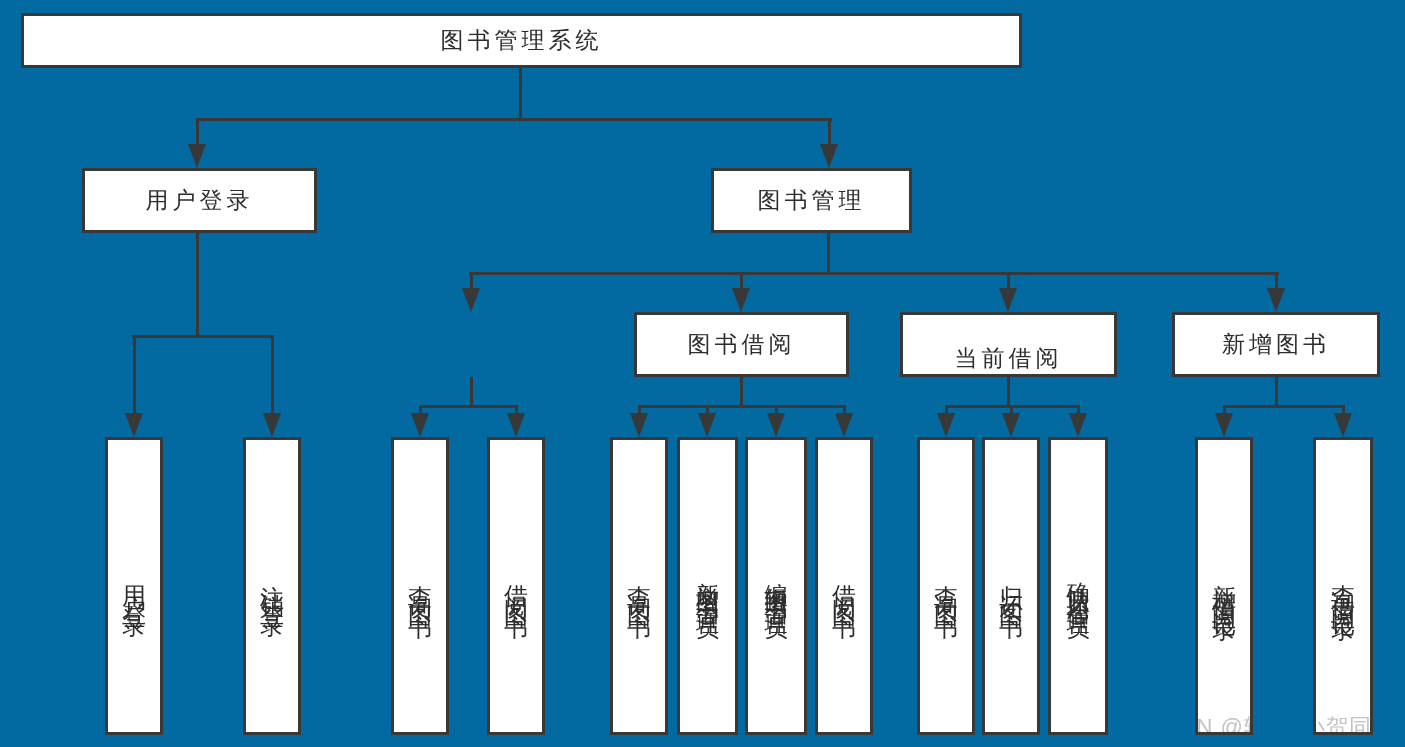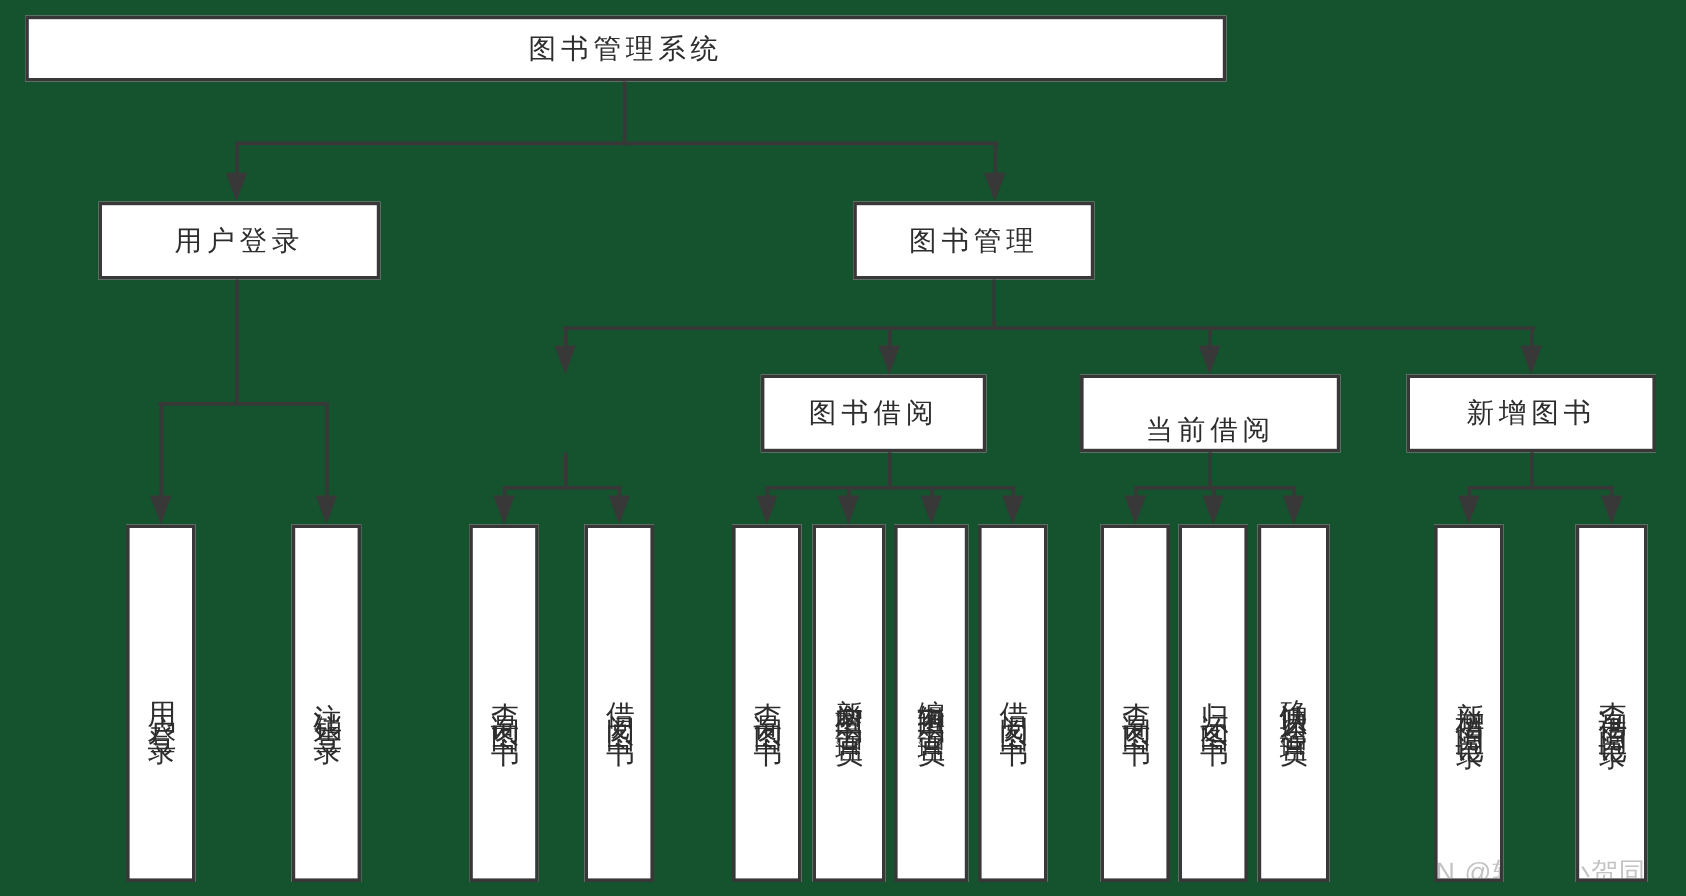--- a/index.html
+++ b/index.html
@@ -2,21 +2,21 @@
 <html><head>
 <meta charset="utf-8">
 <style>
   * { margin: 0; padding: 0; box-sizing: border-box; }
   html, body { background: #ffffff; }
   body { font-family: "Liberation Sans", "DejaVu Sans", sans-serif; }
   #stage {
     position: relative;
     width: 1405px;
     height: 747px;
-    background: #14532d;
+    background: #0369a1;
     overflow: hidden;
     color: #2d2d2d;
   }
   
   .node {
     position: absolute;
     background: #ffffff;
     border: 3px solid #383838;
     display: flex;
     align-items: center;
@@ -101,21 +101,21 @@
   <div class="hline" style="left:469px; top:272px; width:810px;"></div>
   <div class="vline" style="left:470px; top:272px; height:20px;"></div>
   <div class="arrow" style="left:462px; top:288px;"></div>
   <div class="vline" style="left:740px; top:272px; height:20px;"></div>
   <div class="arrow" style="left:732px; top:288px;"></div>
   <div class="vline" style="left:1007px; top:272px; height:20px;"></div>
   <div class="arrow" style="left:999px; top:288px;"></div>
   <div class="vline" style="left:1275px; top:272px; height:20px;"></div>
   <div class="arrow" style="left:1267px; top:288px;"></div>
 
-  <div class="node" style="left:634px; top:312px; width:188px; height:65px;">
+  <div class="node" style="left:634px; top:312px; width:215px; height:65px;">
     <span>图书借阅</span>
   </div>
   <div class="node" style="left:900px; top:312px; width:217px; height:65px;align-items:flex-end;">
     <span>当前借阅</span>
   </div>
   <div class="node" style="left:1172px; top:312px; width:208px; height:65px;">
     <span>新增图书</span>
   </div>
 
   <div class="vline" style="left:470px; top:377px; height:31px;"></div>

